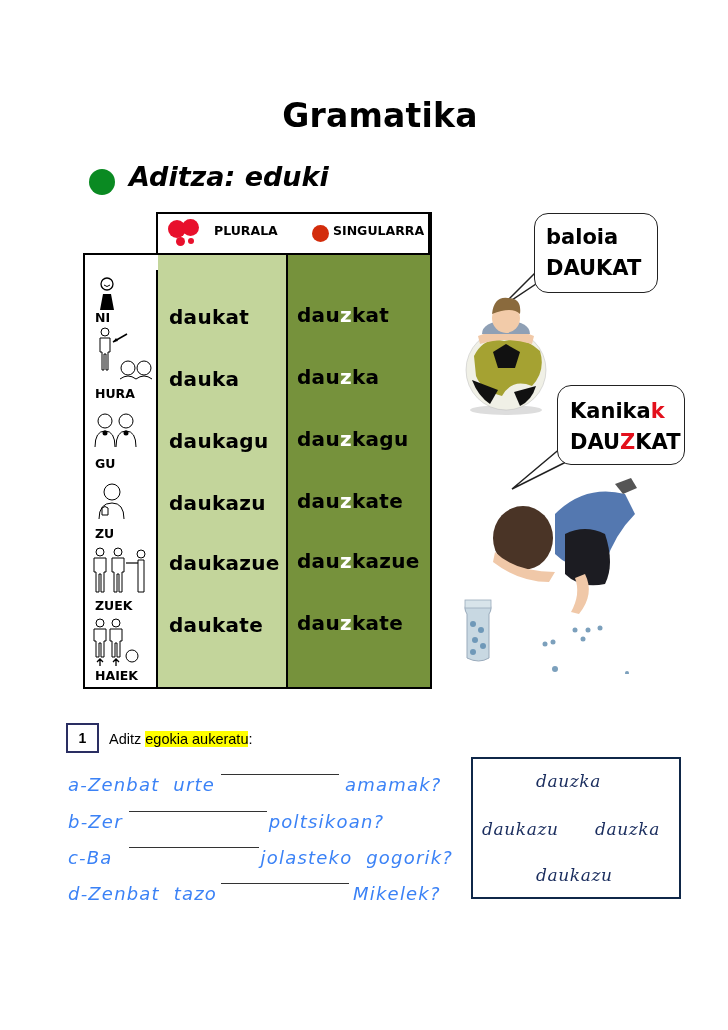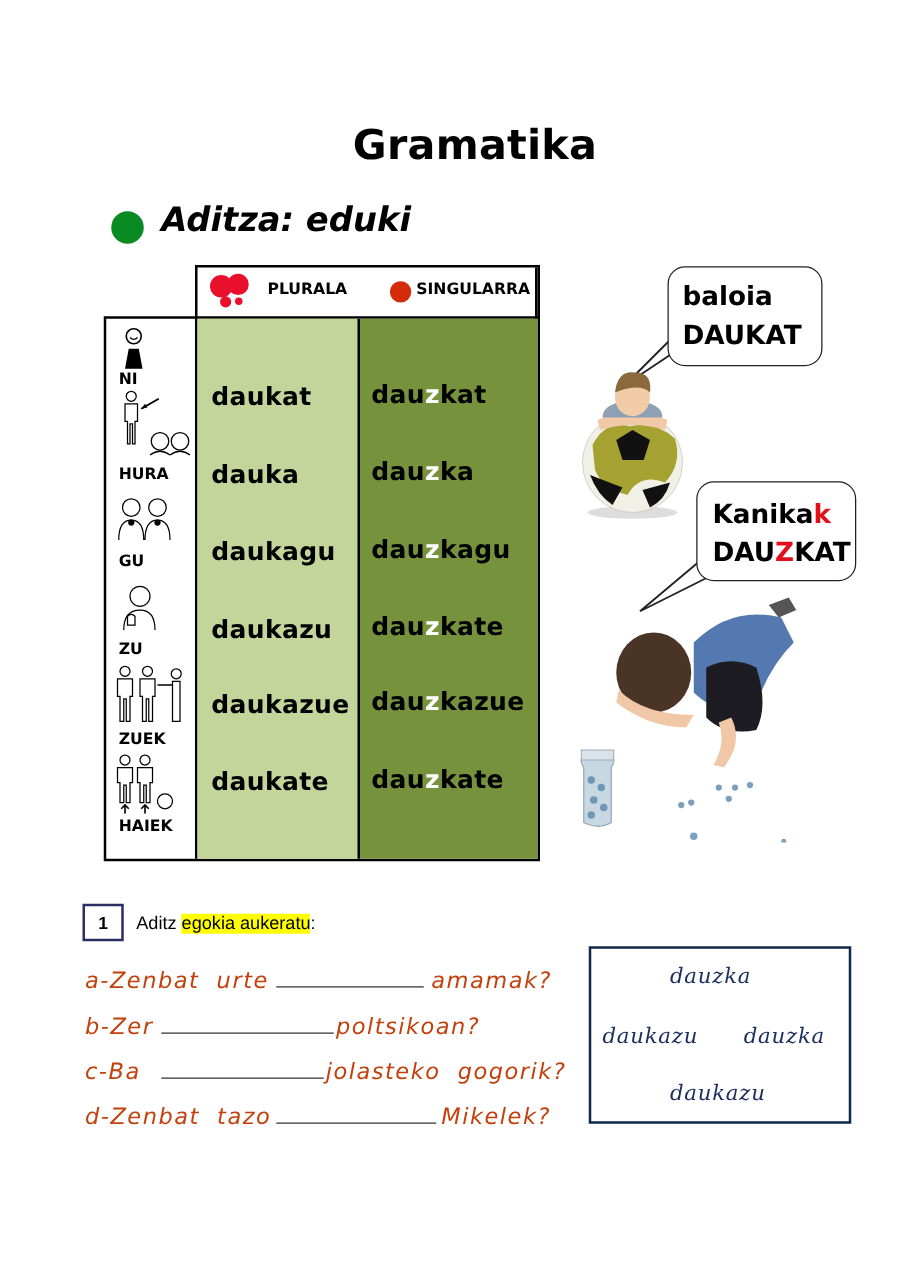--- a/index.html
+++ b/index.html
@@ -17,21 +17,21 @@
   .th { height: 100%; position: relative; font-size: 12.5px; font-weight: bold; }
   .th.sing { width: 130px; border-right: 2px solid #000; }
   .th.plur { flex: 1; }
   .th .lbl { position: absolute; top: 9px; }
   .th.sing .lbl { left: 33px; }
   .th.plur .lbl { left: 56px; }
   .red-dot { position: absolute; border-radius: 50%; }
 
   
   .tbody { position: absolute; left: 83px; top: 253px; width: 349px; height: 436px; border: 2px solid #000; display: flex; }
-  .col-pron { width: 73px; border-right: 2px solid #000; position: relative; }
+  .col-pron { width: 73px; border-right: 2px solid #000; position: relative; margin-top: 15px; }
   .col-sing { width: 130px; background: #c3d59b; border-right: 2px solid #000; position: relative; }
   .col-plur { flex: 1; background: #76923c; position: relative; }
 
   .pron-lbl { position: absolute; left: 10px; font-size: 12.5px; font-weight: bold; }
   .verb { position: absolute; left: 11px; font-size: 20px; font-weight: bold; letter-spacing: 0.3px; }
   .col-plur .verb { left: 9px; }
   .zhl { color: #ffffff; }
 
   .fig { position: absolute; }
 
@@ -40,21 +40,21 @@
   .red { color: #e3101c; }
 
   
   .photo { position: absolute; }
 
   
   .ex-num { position: absolute; left: 66px; top: 723px; width: 33px; height: 30px; border: 2px solid #2a2e62; font-family: "Liberation Sans", sans-serif; font-weight: bold; font-size: 14px; text-align: center; line-height: 26px; }
   .ex-instr { position: absolute; left: 109px; top: 731px; font-family: "Liberation Sans", sans-serif; font-size: 14.5px; }
   .hl { background: #ffff00; }
 
-  .line-sent { position: absolute; left: 68px; font-family: "DejaVu Sans", sans-serif; font-style: italic; font-size: 18px; letter-spacing: 1.2px; color: #c2410c; white-space: nowrap; display: flex; align-items: flex-end; }
+  .line-sent { position: absolute; left: 68px; font-family: "DejaVu Sans", sans-serif; font-style: italic; font-size: 18px; letter-spacing: 1.2px; color: #3b82f6; white-space: nowrap; display: flex; align-items: flex-start; }
   .blank { display: inline-block; border-bottom: 1.5px solid #333; height: 1px; margin: 0 6px 5px 6px; }
 
   .wordbox { position: absolute; left: 471px; top: 757px; width: 210px; height: 142px; border: 2px solid #0f2748; }
   .wb-word { position: absolute; font-family: "DejaVu Serif", serif; font-style: italic; font-size: 17px; color: #1a2d5e; letter-spacing: 0.6px; }
 </style>
 </head>
 <body>
 
 <div class="title">Gramatika</div>
 

